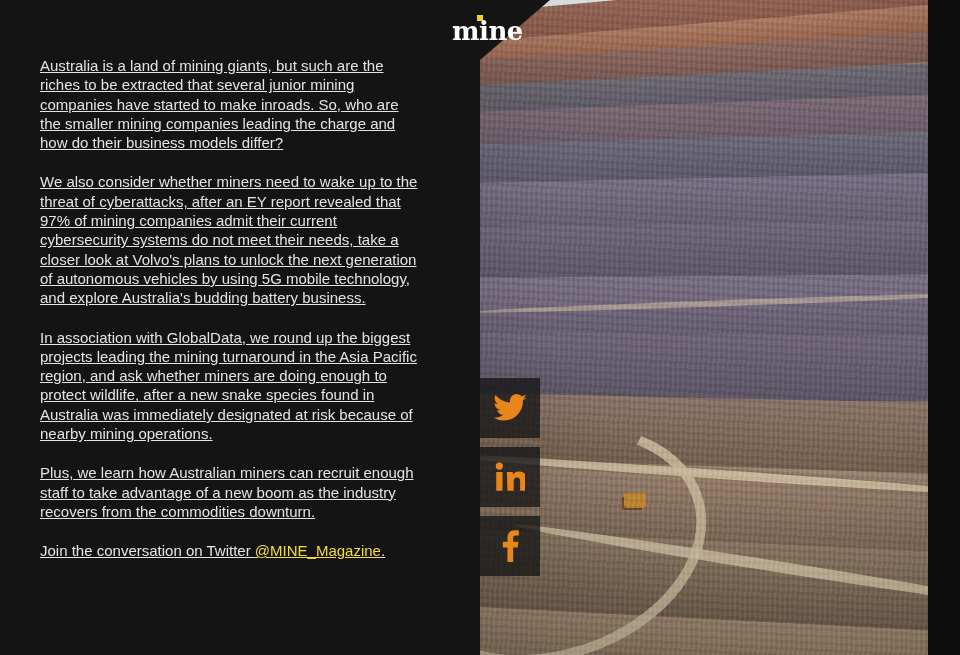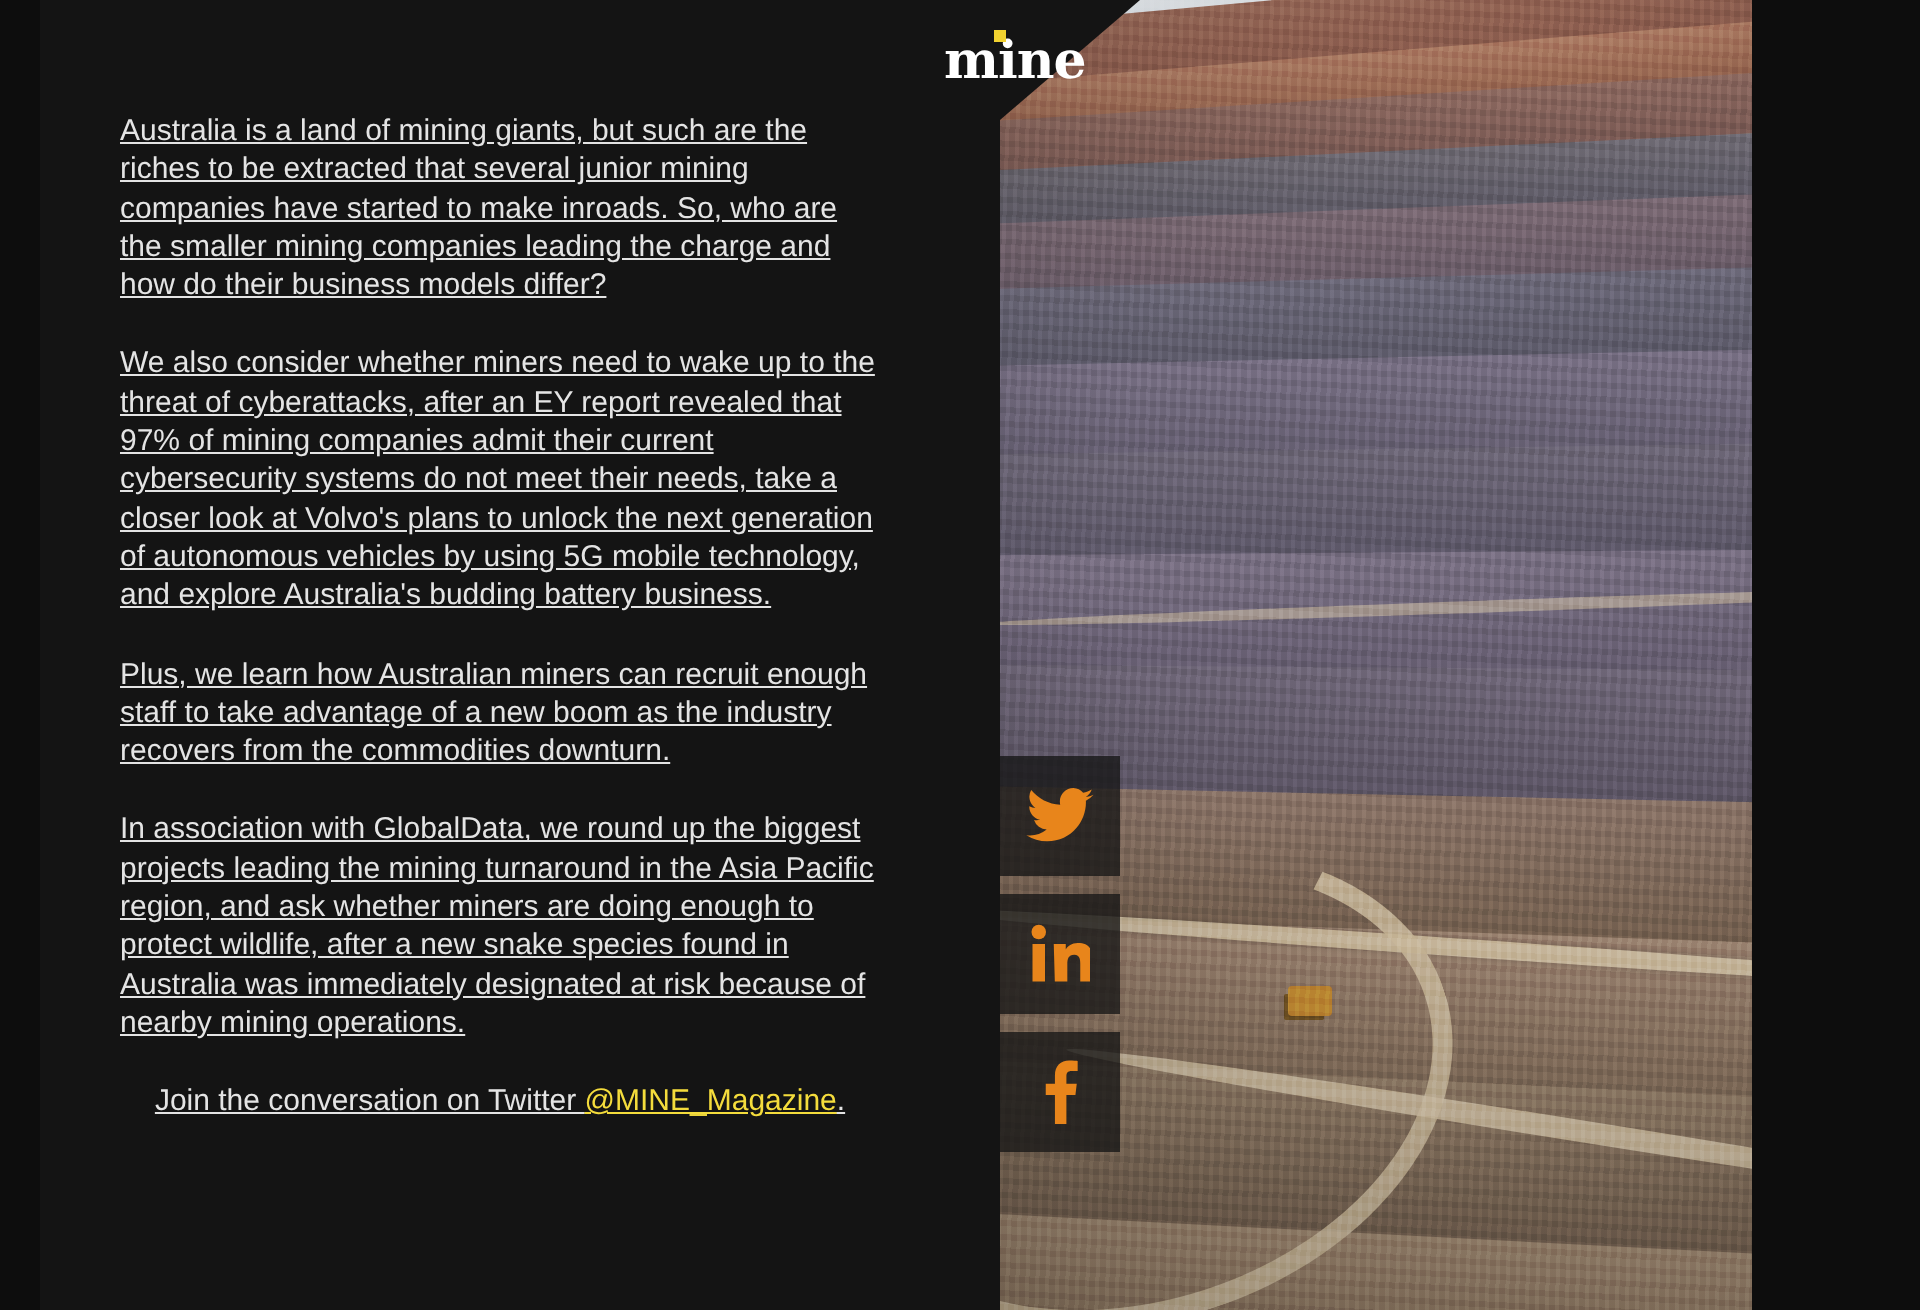--- a/index.html
+++ b/index.html
@@ -2,26 +2,25 @@
 <html><head>
 <meta charset="utf-8">
 <style>
   html, body {
     margin: 0;
     padding: 0;
     background: #0d0d0d;
   }
   #page {
     position: relative;
-    width: 856px;
+    width: 928px;
     height: 655px;
     overflow: hidden;
     background: #141414;
     font-family: "Liberation Sans", sans-serif;
-    margin-left: 20px;
   }
 
   
   .photo {
     position: absolute;
     top: 0;
     left: 480px;
     width: 480px;
     height: 655px;
     overflow: hidden;
@@ -174,21 +173,21 @@
     letter-spacing: -0.5px;
     line-height: 1.05;
   }
   .para {
     margin: 0 0 20px 0;
     font-size: 15px;
     line-height: 19.3px;
     color: #e4e4e4;
     text-decoration: underline;
   }
-  .para:last-child { margin-bottom: 0; text-align: center; }
+  .para:last-child { margin-bottom: 0; }
   .twitter-link {
     color: #f4dc3c;
     text-decoration: underline;
   }
 
   
   .social {
     position: absolute;
     left: 480px;
     width: 60px;
@@ -240,22 +239,22 @@
 
   <div class="logo">
     <span>mine</span>
     <span class="logo-dot"></span>
   </div>
 
   <div class="content">
 
     <p class="para">Australia is a land of mining giants, but such are the riches to be extracted that several junior mining companies have started to make inroads. So, who are the smaller mining companies leading the charge and how do their business models differ?</p>
     <p class="para">We also consider whether miners need to wake up to the threat of cyberattacks, after an EY report revealed that 97% of mining companies admit their current cybersecurity systems do not meet their needs, take a closer look at Volvo's plans to unlock the next generation of autonomous vehicles by using 5G mobile technology, and explore Australia's budding battery business.</p>
+    <p class="para">In association with GlobalData, we round up the biggest projects leading the mining turnaround in the Asia Pacific region, and ask whether miners are doing enough to protect wildlife, after a new snake species found in Australia was immediately designated at risk because of nearby mining operations.</p>
     <p class="para">Plus, we learn how Australian miners can recruit enough staff to take advantage of a new boom as the industry recovers from the commodities downturn.</p>
-    <p class="para">In association with GlobalData, we round up the biggest projects leading the mining turnaround in the Asia Pacific region, and ask whether miners are doing enough to protect wildlife, after a new snake species found in Australia was immediately designated at risk because of nearby mining operations.</p>
 
     <p class="para"><span>Join the conversation on Twitter </span><a class="twitter-link" href="#">@MINE_Magazine</a><span>.</span></p>
 
   </div>
 
   <div class="social s-twitter">
     <span>
       <svg width="34" height="28" viewBox="0 0 24 20" aria-hidden="true">
         <path fill="#e8851b" d="M24 2.4c-.9.4-1.8.66-2.8.78 1-.6 1.78-1.55 2.14-2.68-.94.56-1.98.96-3.08 1.18A4.85 4.85 0 0 0 16.8 0c-2.68 0-4.85 2.17-4.85 4.85 0 .38.04.75.12 1.1C7.97 5.75 4.23 3.74 1.72.67a4.85 4.85 0 0 0 1.5 6.47 4.8 4.8 0 0 1-2.2-.6v.06c0 2.35 1.67 4.31 3.89 4.76a4.9 4.9 0 0 1-2.19.08 4.86 4.86 0 0 0 4.53 3.37A9.73 9.73 0 0 1 0 16.85 13.73 13.73 0 0 0 7.44 19c8.94 0 13.82-7.4 13.82-13.82l-.02-.63A9.84 9.84 0 0 0 24 2.4z"></path>
       </svg>

